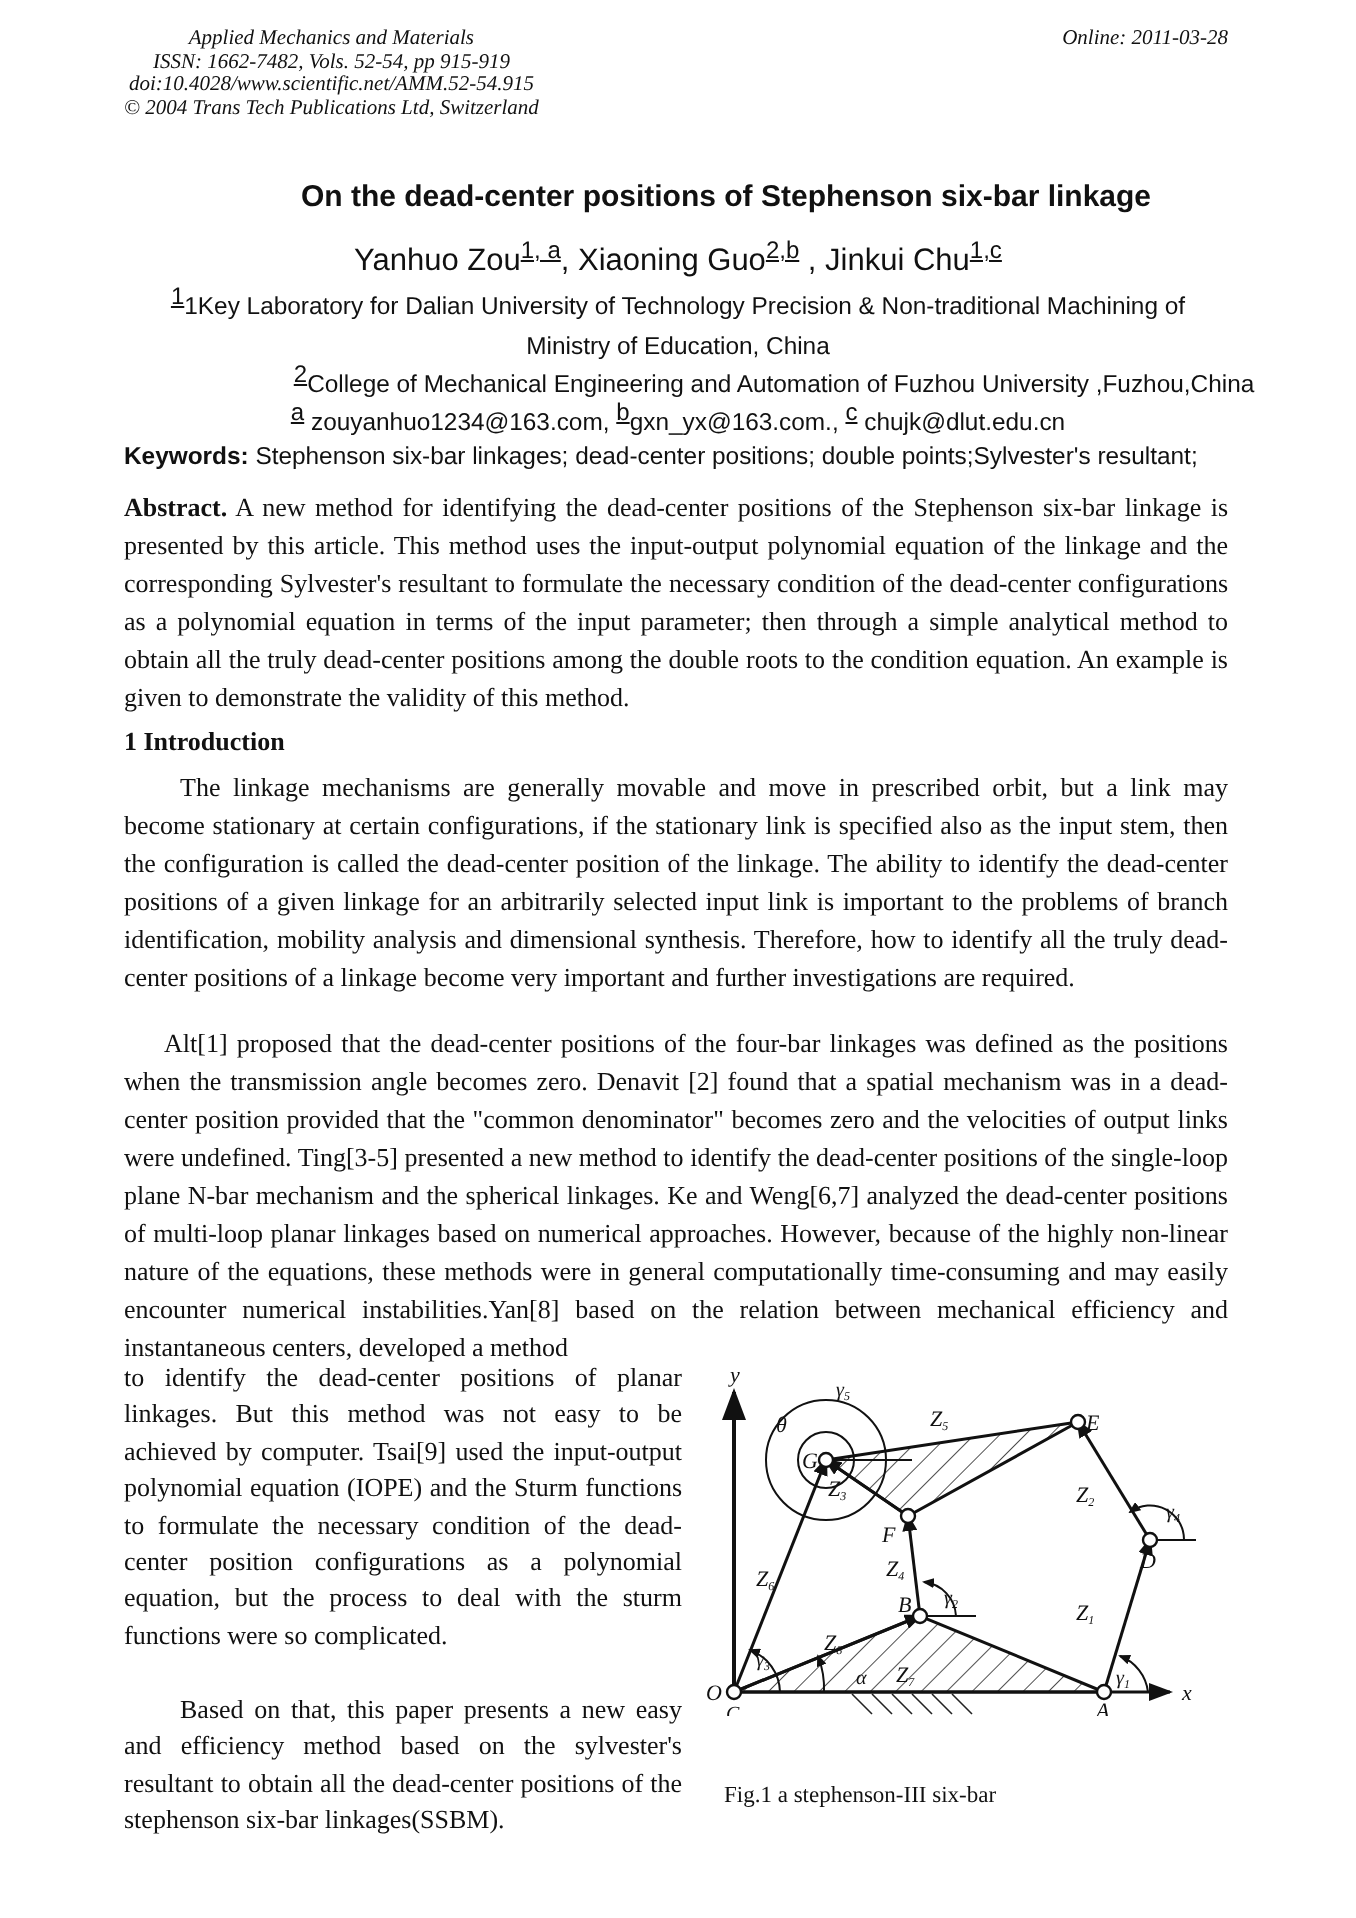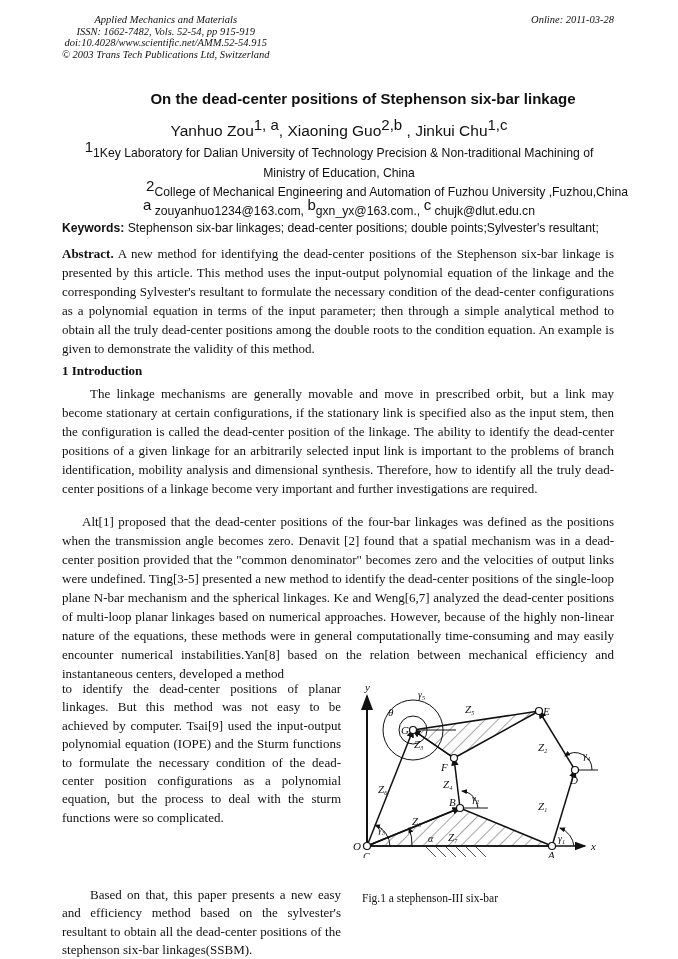--- a/index.html
+++ b/index.html
@@ -4,41 +4,41 @@
 <style>
   html, body { margin: 0; padding: 0; background: #ffffff; }
   body { width: 678px; height: 959px; position: relative; overflow: hidden; color: #111; }
   .serif { font-family: "Liberation Serif", "DejaVu Serif", serif; text-align: center; }
   .sans { font-family: "Liberation Sans", "DejaVu Sans", sans-serif; }
   .hdr-left { position: absolute; left: 62px; top: 14px; font-size: 10.5px; line-height: 11.5px; font-style: italic; }
   .hdr-left div { white-space: nowrap; }
   .hdr-right { position: absolute; right: 64px; top: 14px; font-size: 10.5px; font-style: italic; }
   .title { position: absolute; left: 0; width: 678px; top: 90px; text-align: center; font-size: 15px; font-weight: bold; margin-left: 24px; }
   .authors { position: absolute; left: 0; width: 678px; top: 122px; text-align: center; font-size: 15.5px; }
-  .authors sup, .aff sup { font-size: 15px; vertical-align: super; line-height: 0; }
+  .authors sup, .aff sup { font-size: 12px; vertical-align: super; line-height: 0; text-decoration: underline; }
   .aff { position: absolute; left: 0; width: 678px; text-align: center; font-size: 12.2px; line-height: 19.5px; }
   .keywords { position: absolute; left: 62px; width: 560px; top: 221px; font-size: 12.2px; white-space: nowrap; }
   .keywords b { font-weight: bold; }
   .para { position: absolute; left: 62px; width: 552px; font-size: 13px; line-height: 19px; text-align: justify; }
   .para b { font-weight: bold; }
   .indent { text-indent: 28px; }
   .indent-s { text-indent: 20px; }
   .section { position: absolute; left: 62px; top: 363px; font-size: 13px; font-weight: bold; }
   .col { position: absolute; left: 62px; width: 279px; font-size: 13px; line-height: 18.4px; text-align: justify; }
   .fig { position: absolute; left: 348px; top: 678px; width: 256px; height: 180px; }
   .caption { position: absolute; left: 362px; top: 866px; font-size: 11.5px; margin-top: 26px; }
 </style>
 </head>
 <body>
 
 <div class="hdr-left serif">
   <div>Applied Mechanics and Materials</div>
   <div>ISSN: 1662-7482, Vols. 52-54, pp 915-919</div>
   <div>doi:10.4028/www.scientific.net/AMM.52-54.915</div>
-  <div>© 2003 Trans Tech Publications Ltd, Switzerland</div>
+  <div>© 2004 Trans Tech Publications Ltd, Switzerland</div>
 </div>
 <div class="hdr-right serif">Online: 2011-03-28</div>
 
 <div class="title sans">On the dead-center positions of Stephenson six-bar linkage</div>
 
 <div class="authors sans">
   <span>Yanhuo Zou</span><sup>1, a</sup><span>, </span>
   <span>Xiaoning Guo</span><sup>2,b</sup><span> , </span>
   <span>Jinkui Chu</span><sup>1,c</sup>
 </div>
@@ -60,21 +60,21 @@
 
 <div class="keywords sans"><b>Keywords:</b><span> Stephenson six-bar linkages; dead-center positions; double points;Sylvester's resultant;</span></div>
 
 <div class="para serif" style="top:244px;"><b>Abstract.</b><span> A new method for identifying the dead-center positions of the Stephenson six-bar linkage is presented by this article. This method uses the input-output polynomial equation of the linkage and the corresponding Sylvester's resultant to formulate the necessary condition of the dead-center configurations as a polynomial equation in terms of the input parameter; then through a simple analytical method to obtain all the truly dead-center positions among the double roots to the condition equation. An example is given to demonstrate the validity of this method.</span></div>
 
 <div class="section serif">1 Introduction</div>
 <div class="para serif indent" style="top:384px;">The linkage mechanisms are generally movable and move in prescribed orbit, but a link may become stationary at certain configurations, if the stationary link is specified also as the input stem, then the configuration is called the dead-center position of the linkage. The ability to identify the dead-center positions of a given linkage for an arbitrarily selected input link is important to the problems of branch identification, mobility analysis and dimensional synthesis. Therefore, how to identify all the truly dead-center positions of a linkage become very important and further investigations are required.</div>
 <div class="para serif indent-s" style="top:512px;">Alt[1] proposed that the dead-center positions of the four-bar linkages was defined as the positions when the transmission angle becomes zero. Denavit [2] found that a spatial mechanism was in a dead-center position provided that the "common denominator" becomes zero and the velocities of output links were undefined. Ting[3-5] presented a new method to identify the dead-center positions of the single-loop plane N-bar mechanism and the spherical linkages. Ke and Weng[6,7] analyzed the dead-center positions of multi-loop planar linkages based on numerical approaches. However, because of the highly non-linear nature of the equations, these methods were in general computationally time-consuming and may easily encounter numerical instabilities.Yan[8] based on the relation between mechanical efficiency and instantaneous centers, developed a method</div>
 
 <div class="col serif" style="top:680px;">to identify the dead-center positions of planar linkages. But this method was not easy to be achieved by computer. Tsai[9] used the input-output polynomial equation (IOPE) and the Sturm functions to formulate the necessary condition of the dead-center position configurations as a polynomial equation, but the process to deal with the sturm functions were so complicated.</div>
-<div class="col serif indent" style="top:846px;margin-top:40px;">Based on that, this paper presents a new easy and efficiency method based on the sylvester's resultant to obtain all the dead-center positions of the stephenson six-bar linkages(SSBM).</div>
+<div class="col serif indent" style="top:846px;">Based on that, this paper presents a new easy and efficiency method based on the sylvester's resultant to obtain all the dead-center positions of the stephenson six-bar linkages(SSBM).</div>
 
 <div class="fig">
   <svg width="256" height="180" viewBox="0 0 256 180" xmlns="http://www.w3.org/2000/svg" font-family="Liberation Serif, DejaVu Serif, serif" font-style="italic">
     <defs>
       <marker id="ah" markerWidth="8" markerHeight="6" refX="7" refY="3" orient="auto">
           <path d="M0,0 L8,3 L0,6 z" fill="#111"></path>
         </marker>
       <marker id="sm" markerWidth="6" markerHeight="5" refX="5" refY="2.5" orient="auto">
           <path d="M0,0 L6,2.5 L0,5 z" fill="#111"></path>
         </marker>

